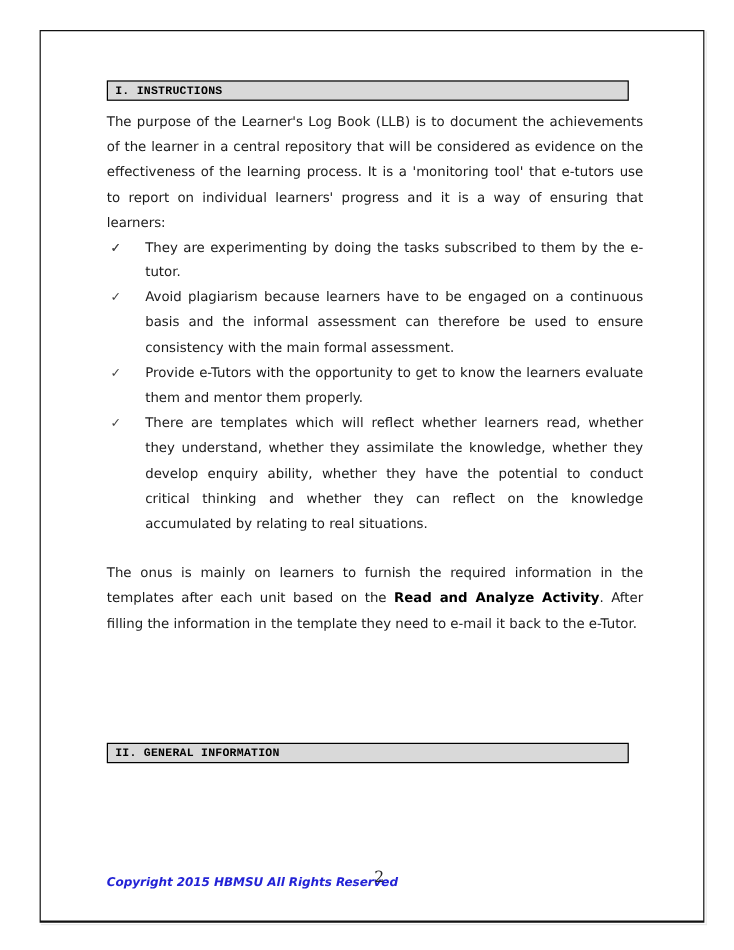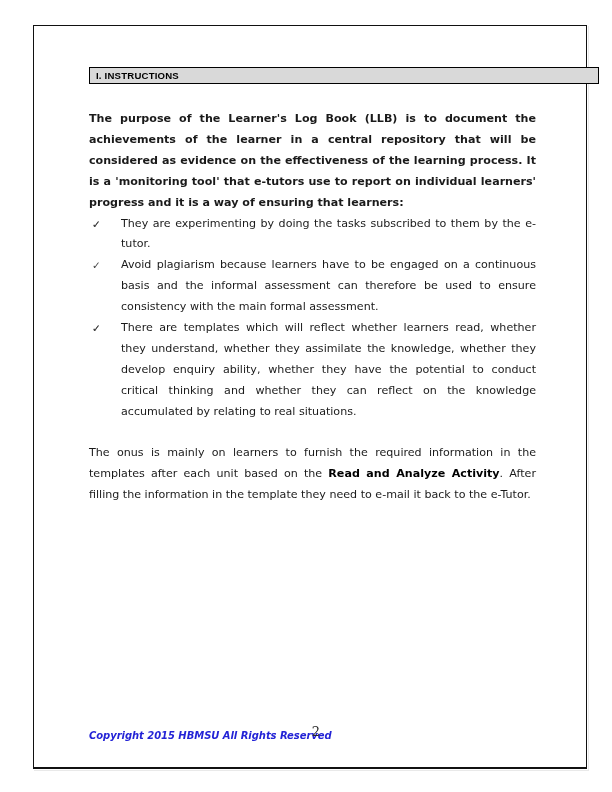--- a/index.html
+++ b/index.html
@@ -45,48 +45,47 @@
   .content {
     position: absolute;
     left: 55px;
     top: 41px;
     width: 447px;
   }
 
   
   .section-bar {
     box-sizing: border-box;
-    width: 510px;
+    width: 435px;
     background: #d9d9d9;
     border: 1px solid #000000;
     height: 17px;
     line-height: 15px;
     padding-left: 6px;
-    font-family: Liberation Sans, sans-serif;
+    font-family: Liberation Mono, monospace;
     font-weight: bold;
     font-size: 9.6px;
     letter-spacing: 0.2px;
     color: #000000;
     white-space: nowrap;
     overflow: hidden;
   }
 
   
   .para {
     font-family: "DejaVu Sans", sans-serif;
     font-size: 11.1px;
     line-height: 20.9px;
     color: #1a1a1a;
     text-align: justify;
     text-justify: inter-word;
     margin: 0;
   }
   .para.first {
-    margin-top: 25px;
-    font-weight: bold;
+    margin-top: 8px;
   }
   .gap {
     height: 20.9px;
   }
   .gap-sm {
     height: 4px;
   }
   b.strong {
     font-weight: bold;
     color: #000000;
@@ -168,39 +167,41 @@
       <span>They are experimenting by doing the tasks subscribed to them by the e-tutor.</span>
     </p>
 
     <p class="check-item">
       <span class="tick">✓</span>
       <span>Avoid plagiarism because learners have to be engaged on a continuous basis and the informal assessment can therefore be used to ensure consistency with the main formal assessment.</span>
     </p>
 
     <p class="check-item">
       <span class="tick">✓</span>
+      <span>Provide e-Tutors with the opportunity to get to know the learners evaluate them and mentor them properly.</span>
     </p>
 
     <p class="check-item">
       <span class="tick">✓</span>
       <span>There are templates which will reflect whether learners read, whether they understand, whether they assimilate the knowledge, whether they develop enquiry ability, whether they have the potential to conduct critical thinking and whether they can reflect on the knowledge accumulated by relating to real situations.</span>
     </p>
 
     <div class="gap"></div>
 
     <p class="para"><span>The onus is mainly on learners to furnish the required information in the templates after each unit based on the </span><b class="strong">Read and Analyze Activity</b><span>. After filling the information in the template they need to e-mail it back to the e-Tutor.</span></p>
 
     <div class="gap"></div>
 
 
     <div class="gap"></div>
     <div class="gap"></div>
     <div class="gap"></div>
     <div class="gap-sm"></div>
 
+    <div class="section-bar">II. GENERAL INFORMATION</div>
 
   </div>
 
   <div class="footer">
     <div class="copyright" style="color: rgb(35, 35, 214);">Copyright 2015 HBMSU All Rights Reserved</div>
     <div class="page-number">2</div>
   </div>
 
 </div>
 

